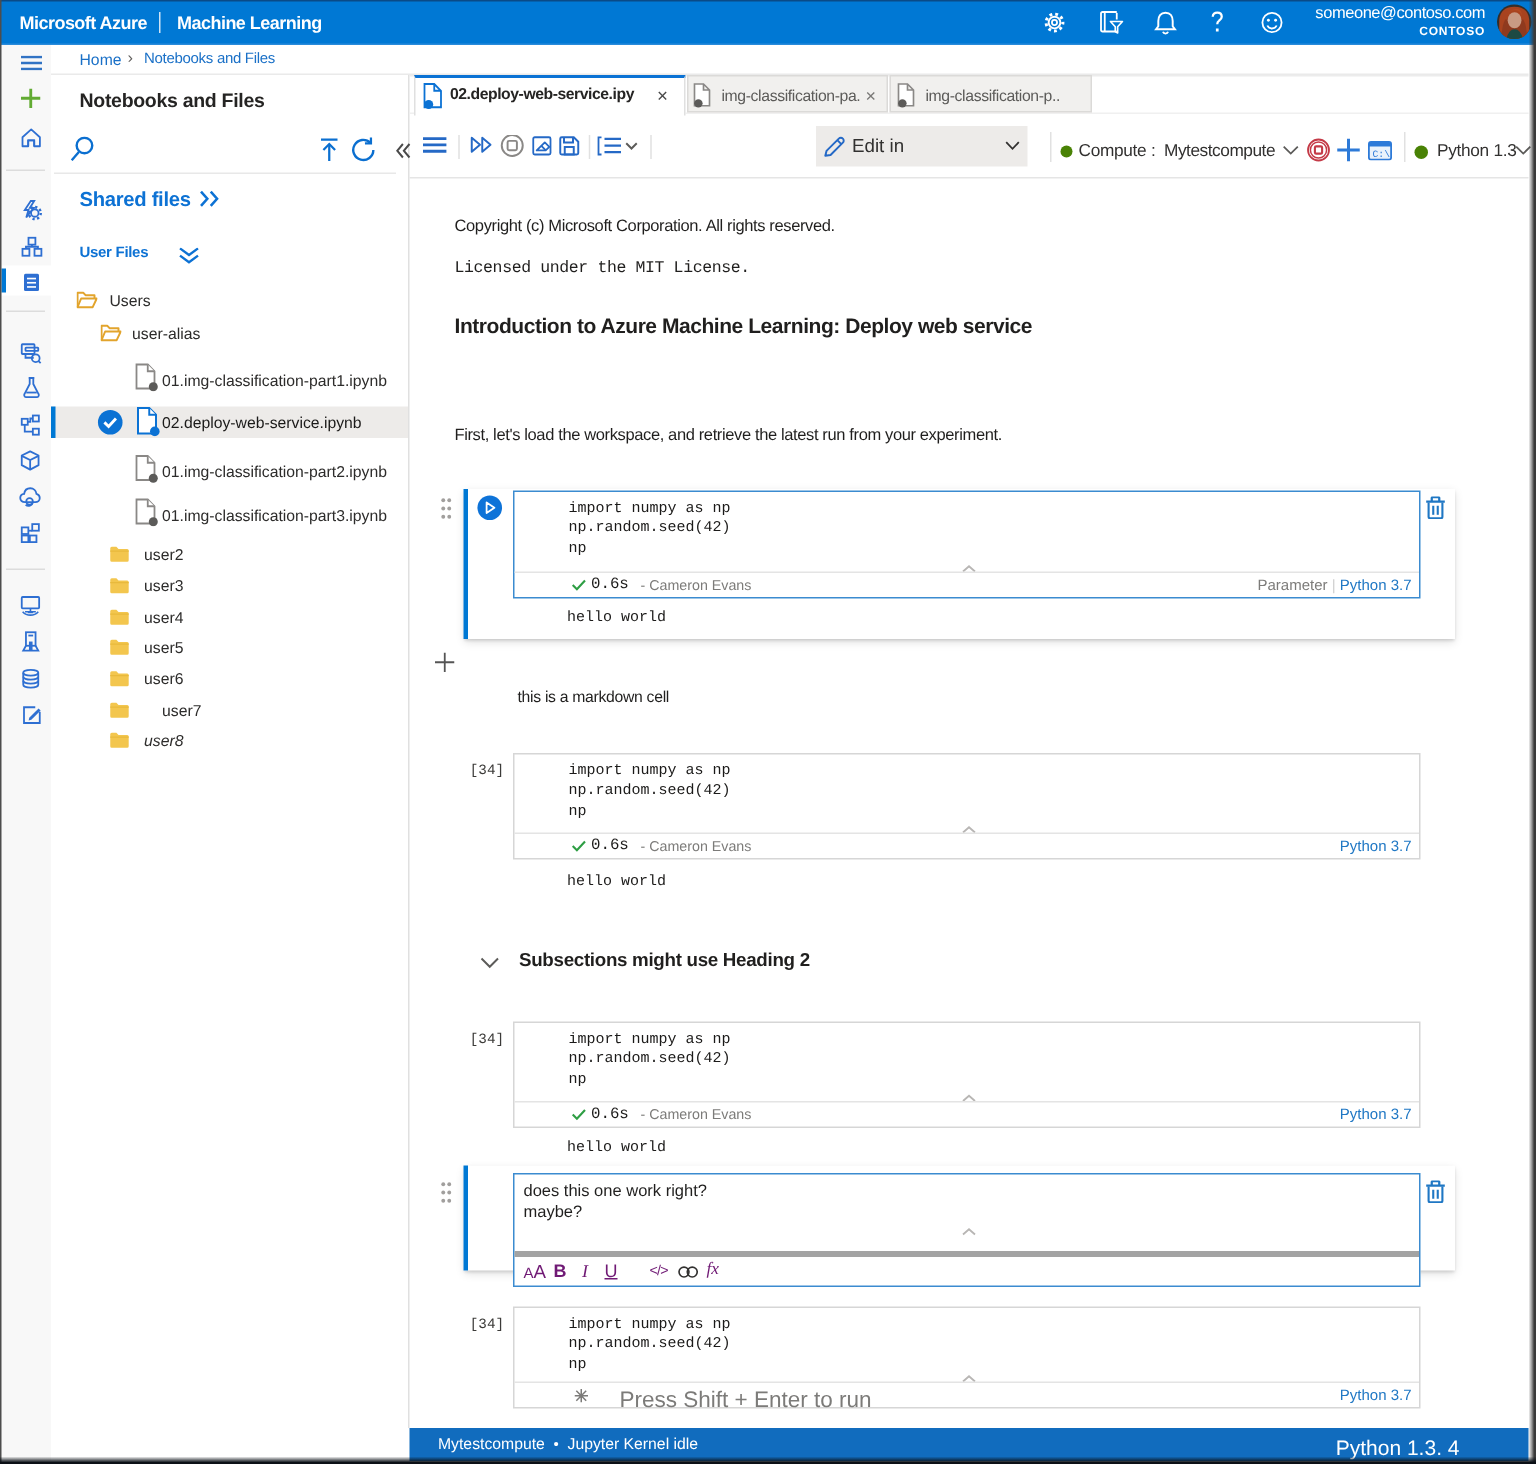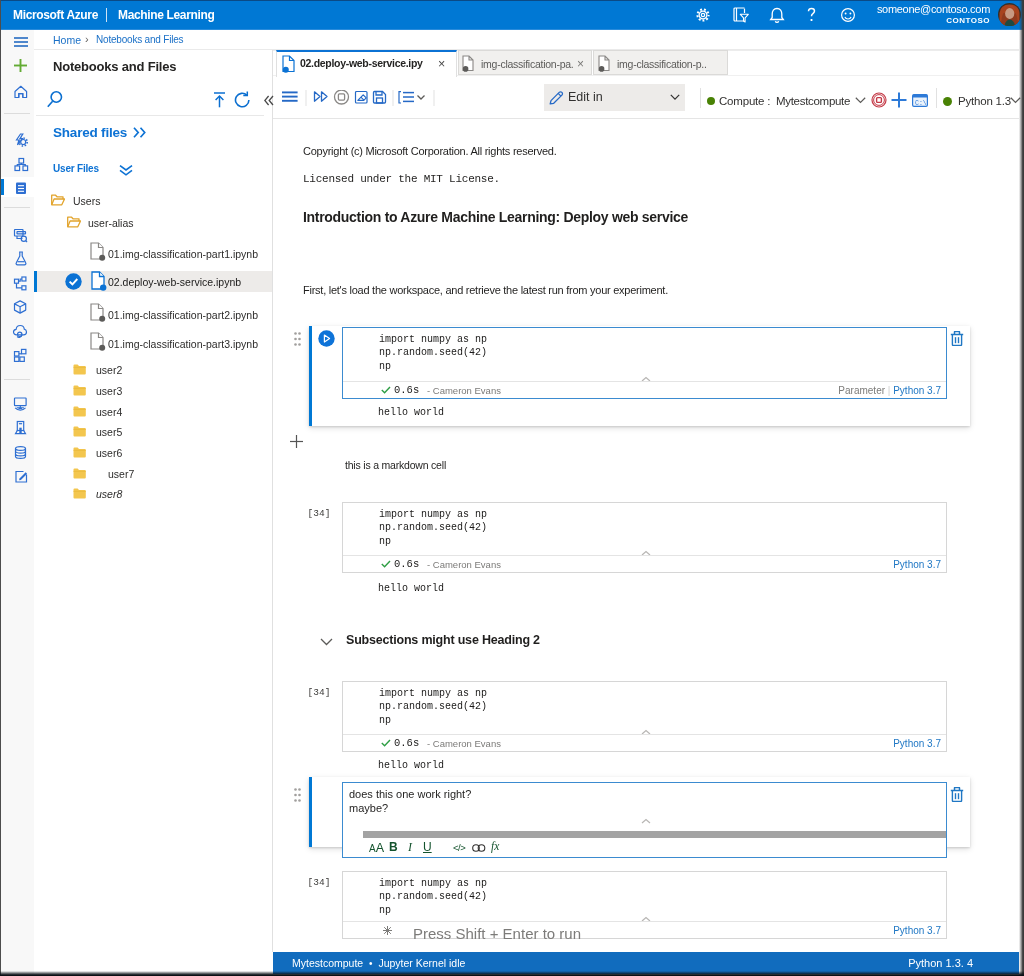--- a/index.html
+++ b/index.html
@@ -17,21 +17,21 @@
 .frameR{left:1019px;top:0;width:5px;height:976px;background:linear-gradient(90deg,rgba(60,60,60,0),rgba(60,60,60,.55) 45%,#3a3a3a 75%);}
 .frameB{left:0;top:971px;width:1024px;height:5px;background:linear-gradient(180deg,rgba(10,16,22,0),rgba(10,16,22,.6) 45%,#0b1016 80%);}
 .white{color:#fff;}
 .sep-v{width:1px;background:#e1e1e1;}
 .md{color:#201f1e;font-size:11px;letter-spacing:-.25px;}
 .mono{font-family:"Liberation Mono",monospace;}
 .codebox{left:342px;width:605px;background:#fff;border:1px solid #d6d6d6;box-sizing:border-box;}
 .codebox.active{border:1px solid #3b8bd0;}
 .cfoot{position:absolute;left:0;right:0;bottom:0;height:16px;border-top:1px solid #e4e4e4;font-size:10px;color:#7c7b79;}
 .code{position:absolute;left:36px;top:5px;font-size:10px;line-height:13.3px;color:#1b1a19;white-space:pre;}
-.cellnum{position:absolute;font-family:"Liberation Mono",monospace;font-size:9.5px;color:#3c3b39;width:34px;text-align:center;left:302px;}
+.cellnum{position:absolute;font-family:"Liberation Mono",monospace;font-size:9.5px;color:#3c3b39;width:34px;text-align:right;left:302px;}
 .out{position:absolute;left:378px;font-size:10px;color:#1b1a19;}
 .chev{position:absolute;left:296px;width:14px;height:7px;}
 .gcheck{position:absolute;}
 .fright{position:absolute;right:5px;top:2.5px;}
 .card{position:absolute;left:309px;width:661px;background:#fff;box-shadow:0 1px 2px rgba(0,0,0,.14),0 2px 6px rgba(0,0,0,.13);}
 .bluebar{position:absolute;left:0;top:0;width:2.5px;height:100%;background:#0078d4;}
 </style>
 </head>
 <body>
 <div id="root">
@@ -524,21 +524,21 @@
       <circle cx="1.5" cy="7" r="1.3"></circle>
       <circle cx="5.5" cy="7" r="1.3"></circle>
       <circle cx="1.5" cy="12.5" r="1.3"></circle>
       <circle cx="5.5" cy="12.5" r="1.3"></circle>
   </svg>
   <div class="abs codebox active" style="top:782px;height:76px;">
     <div class="abs" style="left:6px;top:4px;font-size:11px;color:#201f1e;line-height:14px;">does this one work right?<br>maybe?</div>
     <svg class="chev" style="top:35px;" viewBox="0 0 14 7" fill="none" stroke="#b8b6b4" stroke-width="1.2">
         <path d="M3 5 L7 1.5 L11 5"></path>
       </svg>
-    <div style="position:absolute;left:0;right:0;bottom:0;height:19px;border-top:7px solid #a3a3a3;color:#14532d;margin-left:20px;">
+    <div style="position:absolute;left:0;right:0;bottom:0;height:19px;border-top:4px solid #a3a3a3;color:#701a75;">
       <span style="position:absolute;left:6px;top:3px;font-size:10px;">A<span style="font-size:12.5px;">A</span></span>
       <span style="position:absolute;left:26px;top:2px;font-size:12px;font-weight:bold;">B</span>
       <span style="position:absolute;left:45px;top:2px;font-size:12px;font-style:italic;font-family:'Liberation Serif',serif;">I</span>
       <span style="position:absolute;left:60px;top:2px;font-size:12px;text-decoration:underline;">U</span>
       <span style="position:absolute;left:90px;top:3.5px;font-size:9.5px;letter-spacing:-.5px;">&lt;/&gt;</span>
       <svg style="position:absolute;left:109px;top:6px;" width="15" height="8" viewBox="0 0 15 8" fill="none" stroke="#323130" stroke-width="1.1">
           <circle cx="4" cy="4" r="3.3"></circle>
           <circle cx="9.5" cy="4" r="3.3"></circle>
         </svg>
       <span style="position:absolute;left:128px;top:2px;font-size:11.5px;font-style:italic;font-family:'Liberation Serif',serif;">fx</span>
@@ -563,19 +563,19 @@
       <svg class="gcheck" style="left:40px;top:3.5px;" width="9" height="9" viewBox="0 0 9 9" fill="none" stroke="#7c7b79" stroke-width="1">
           <path d="M4.5 0 L4.5 9 M0 4.5 L9 4.5 M1.2 1.2 L7.8 7.8 M7.8 1.2 L1.2 7.8"></path>
         </svg>
       <span style="position:absolute;left:70px;top:3px;font-size:15px;">Press Shift + Enter to run</span>
       <span class="fright"><span style="color:#1f77c4;">Python 3.7</span></span>
     </div>
   </div>
 
   <div class="abs" id="statusbar">
     <div class="abs" style="left:19px;top:5px;font-size:10.5px;">Mytestcompute&nbsp; <span style="font-size:10px;">•</span> &nbsp;Jupyter Kernel idle</div>
-    <div class="abs" style="right:46px;top:5px;font-size:11px;">Python 1.3. 4</div>
+    <div class="abs" style="right:46px;top:5px;font-size:14px;">Python 1.3. 4</div>
   </div>
 
   <div class="abs frameL"></div>
   <div class="abs frameR"></div>
   <div class="abs frameB"></div>
 </div>
 
 </body></html>

